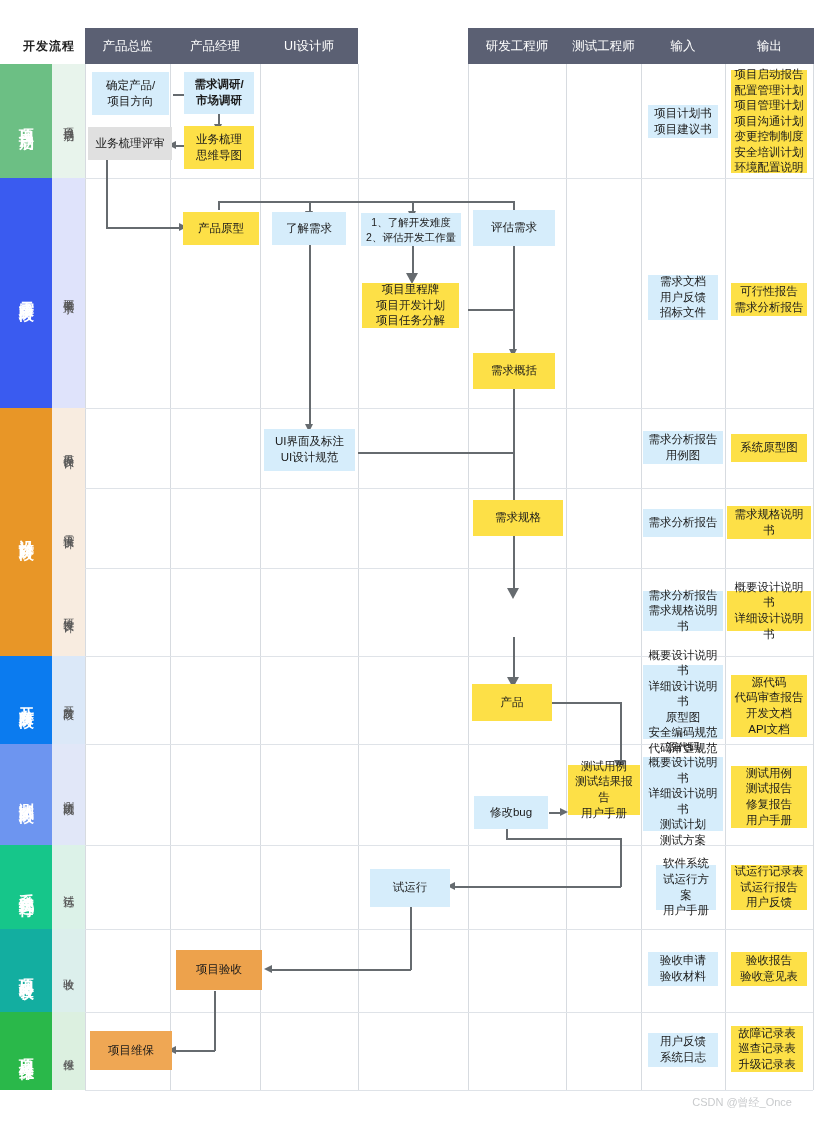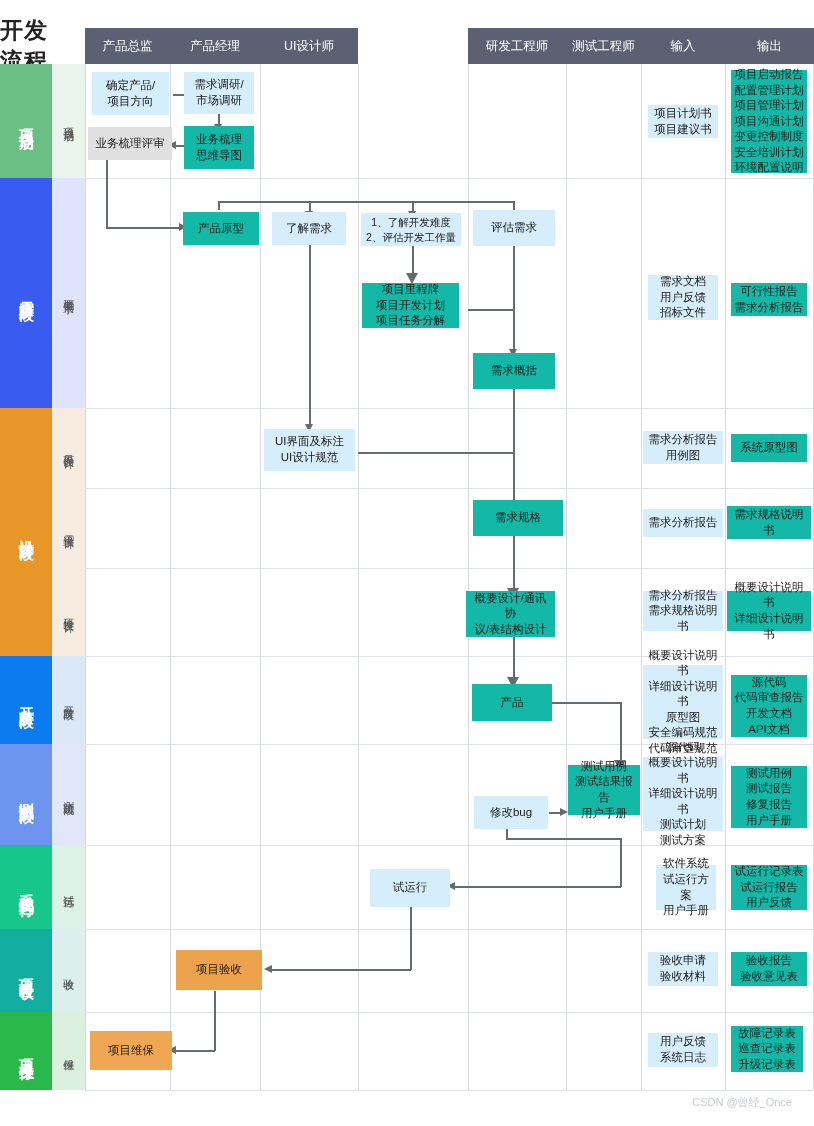--- a/index.html
+++ b/index.html
@@ -4,40 +4,40 @@
 <style>
   html,body{margin:0;padding:0;background:#ffffff;}
   body{font-family:"Liberation Sans","DejaVu Sans",sans-serif;}
   #page{position:relative;width:814px;height:1126px;overflow:hidden;background:#fff;}
 
   
   .hdr{position:absolute;top:28px;height:36px;background:#5b6073;color:#fff;
        display:flex;align-items:center;justify-content:center;font-size:12.5px;}
   .hdr-title{position:absolute;left:0;top:28px;width:66px;height:36px;background:#ffffff;
        color:#222;display:flex;align-items:center;justify-content:center;
-       font-size:23px;font-weight:600;letter-spacing:1px;}
+       font-size:12px;font-weight:600;letter-spacing:1px;padding-left:16px;}
 
   
   .vline{position:absolute;width:1px;background:#d7dbe0;}
   .hline{position:absolute;height:1px;background:#dfe3e8;}
 
   
   .stage{position:absolute;left:0;width:52px;color:#fff;font-size:15px;font-weight:600;
          display:flex;align-items:center;justify-content:center;line-height:1.12;
          writing-mode:vertical-rl;text-orientation:upright;letter-spacing:2px;}
   .substage{position:absolute;left:52px;width:33px;font-size:11px;color:#555;
          display:flex;align-items:center;justify-content:center;line-height:1.15;
          writing-mode:vertical-rl;text-orientation:upright;letter-spacing:1px;}
 
   
   .box{position:absolute;display:flex;align-items:center;justify-content:center;
        text-align:center;font-size:11.5px;color:#1a1a1a;line-height:1.35;
        white-space:pre-line;box-sizing:border-box;padding:2px 3px;}
   .b-light{background:#d6edfb;}
-  .b-mid{background:#14b8a6;}
+  .b-mid{background:#fde047;}
   .b-gray{background:#e0e0e0;}
   .b-orange{background:#eda24c;}
   .b-orange2{background:#efa754;}
 
   
   .ln{position:absolute;background:#666b6f;}
   .lnh{height:1.6px;}
   .lnv{width:1.6px;}
   .arw{position:absolute;width:0;height:0;}
   .arw-d{border-left:4.5px solid transparent;border-right:4.5px solid transparent;border-top:8px solid #666b6f;}
@@ -171,41 +171,39 @@
   <div class="ln lnv" style="left:410px;top:907px;height:63px;"></div>
   <div class="ln lnh" style="left:270px;top:969px;width:141px;"></div>
   <div class="arw arw-l" style="left:264px;top:965px;"></div>
 
   <div class="ln lnv" style="left:214px;top:991px;height:60px;"></div>
   <div class="ln lnh" style="left:174px;top:1050px;width:41px;"></div>
   <div class="arw arw-l" style="left:168px;top:1046px;"></div>
 
   <div class="box b-light" style="left:92px;top:72px;width:77px;height:43px;">确定产品/
 项目方向</div>
-  <div class="box b-light" style="left:184px;top:72px;width:70px;height:42px;">需求调研/
+  <div class="box b-light" style="left:184px;top:72px;width:70px;height:42px;font-weight:bold;">需求调研/
 市场调研</div>
   <div class="box b-gray" style="left:88px;top:127px;width:84px;height:33px;">业务梳理评审</div>
   <div class="box b-mid" style="left:184px;top:126px;width:70px;height:43px;">业务梳理
 思维导图</div>
 
   <div class="box b-mid" style="left:183px;top:212px;width:76px;height:33px;">产品原型</div>
   <div class="box b-light" style="left:272px;top:212px;width:74px;height:33px;">了解需求</div>
   <div class="box b-light" style="left:361px;top:213px;width:100px;height:33px;font-size:10.5px;">1、了解开发难度
 2、评估开发工作量</div>
   <div class="box b-light" style="left:473px;top:210px;width:82px;height:36px;">评估需求</div>
   <div class="box b-mid" style="left:362px;top:283px;width:97px;height:45px;">项目里程牌
 项目开发计划
 项目任务分解</div>
   <div class="box b-mid" style="left:473px;top:353px;width:82px;height:36px;">需求概括</div>
 
   <div class="box b-light" style="left:264px;top:429px;width:91px;height:42px;">UI界面及标注
 UI设计规范</div>
   <div class="box b-mid" style="left:473px;top:500px;width:90px;height:36px;">需求规格</div>
-  <div class="box b-mid" style="left:466px;top:591px;width:89px;height:46px;">概要设计/通讯协
-议/表结构设计</div>
 
   <div class="box b-mid" style="left:472px;top:684px;width:80px;height:37px;">产品</div>
 
   <div class="box b-light" style="left:474px;top:796px;width:74px;height:33px;">修改bug</div>
   <div class="box b-mid" style="left:568px;top:765px;width:72px;height:50px;">测试用例
 测试结果报告
 用户手册</div>
 
   <div class="box b-light" style="left:370px;top:869px;width:80px;height:38px;">试运行</div>
   <div class="box b-orange" style="left:176px;top:950px;width:86px;height:40px;">项目验收</div>

